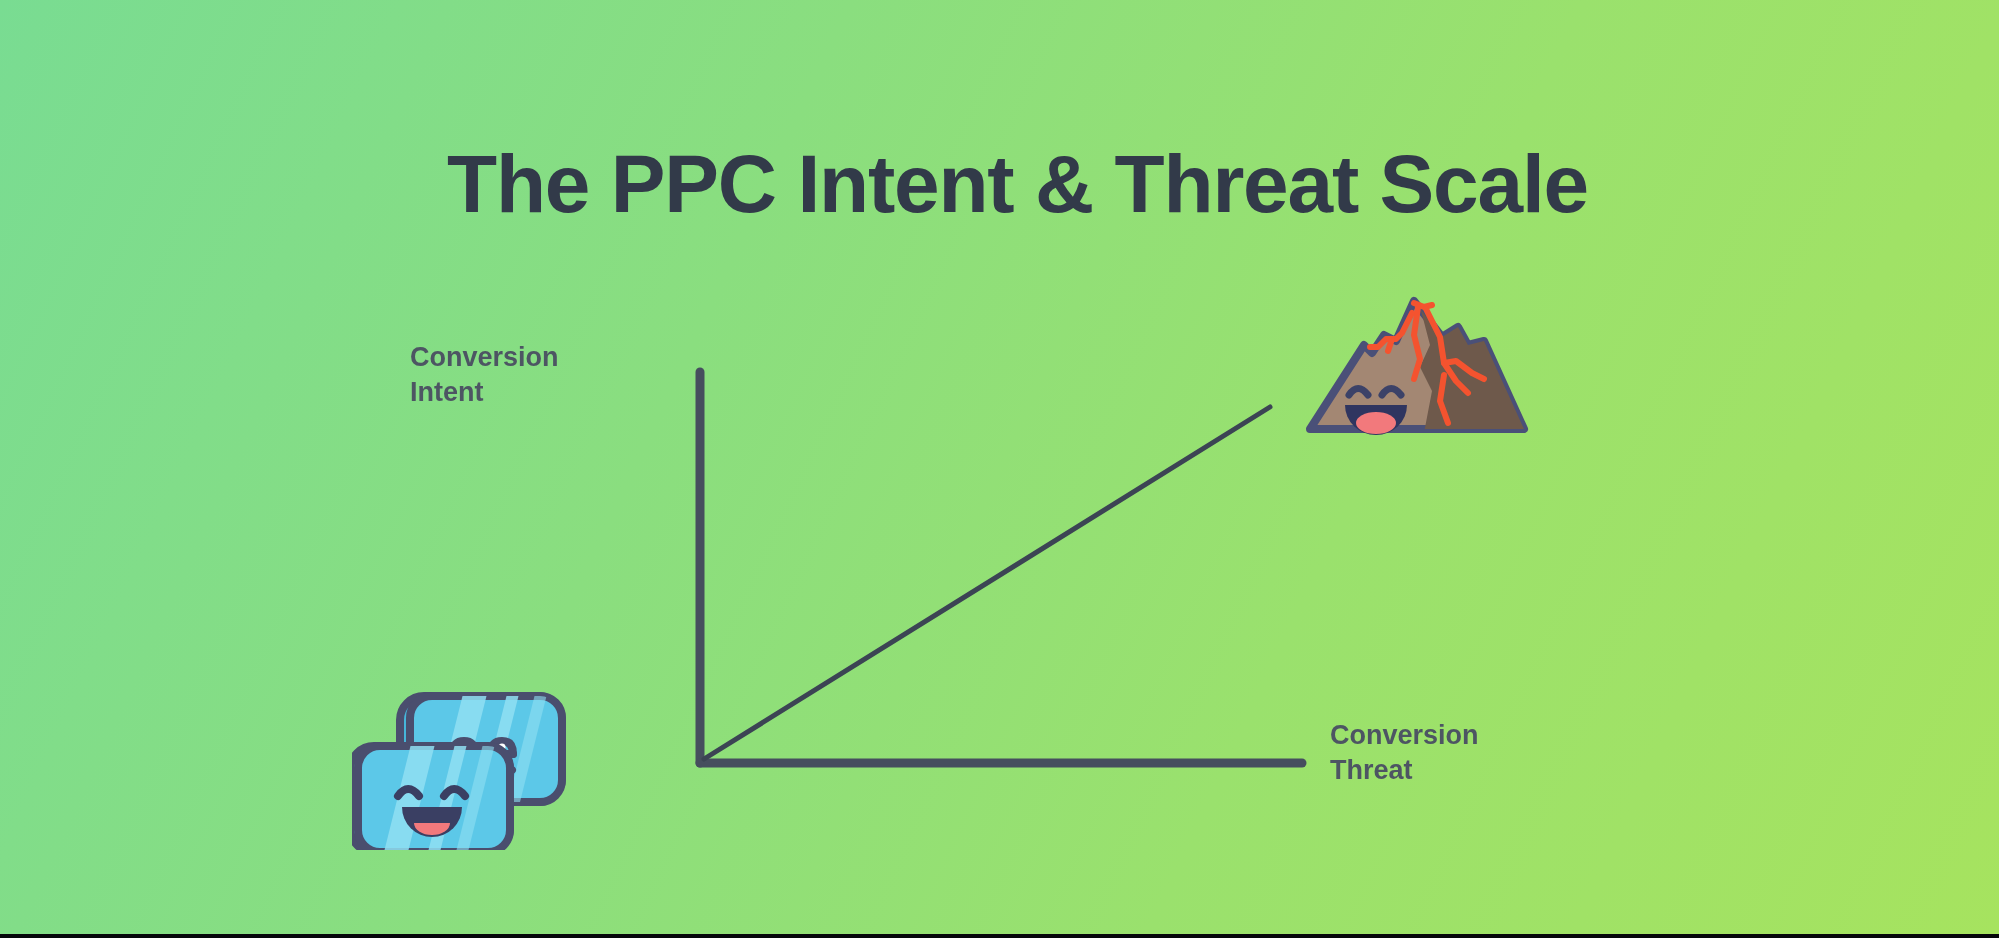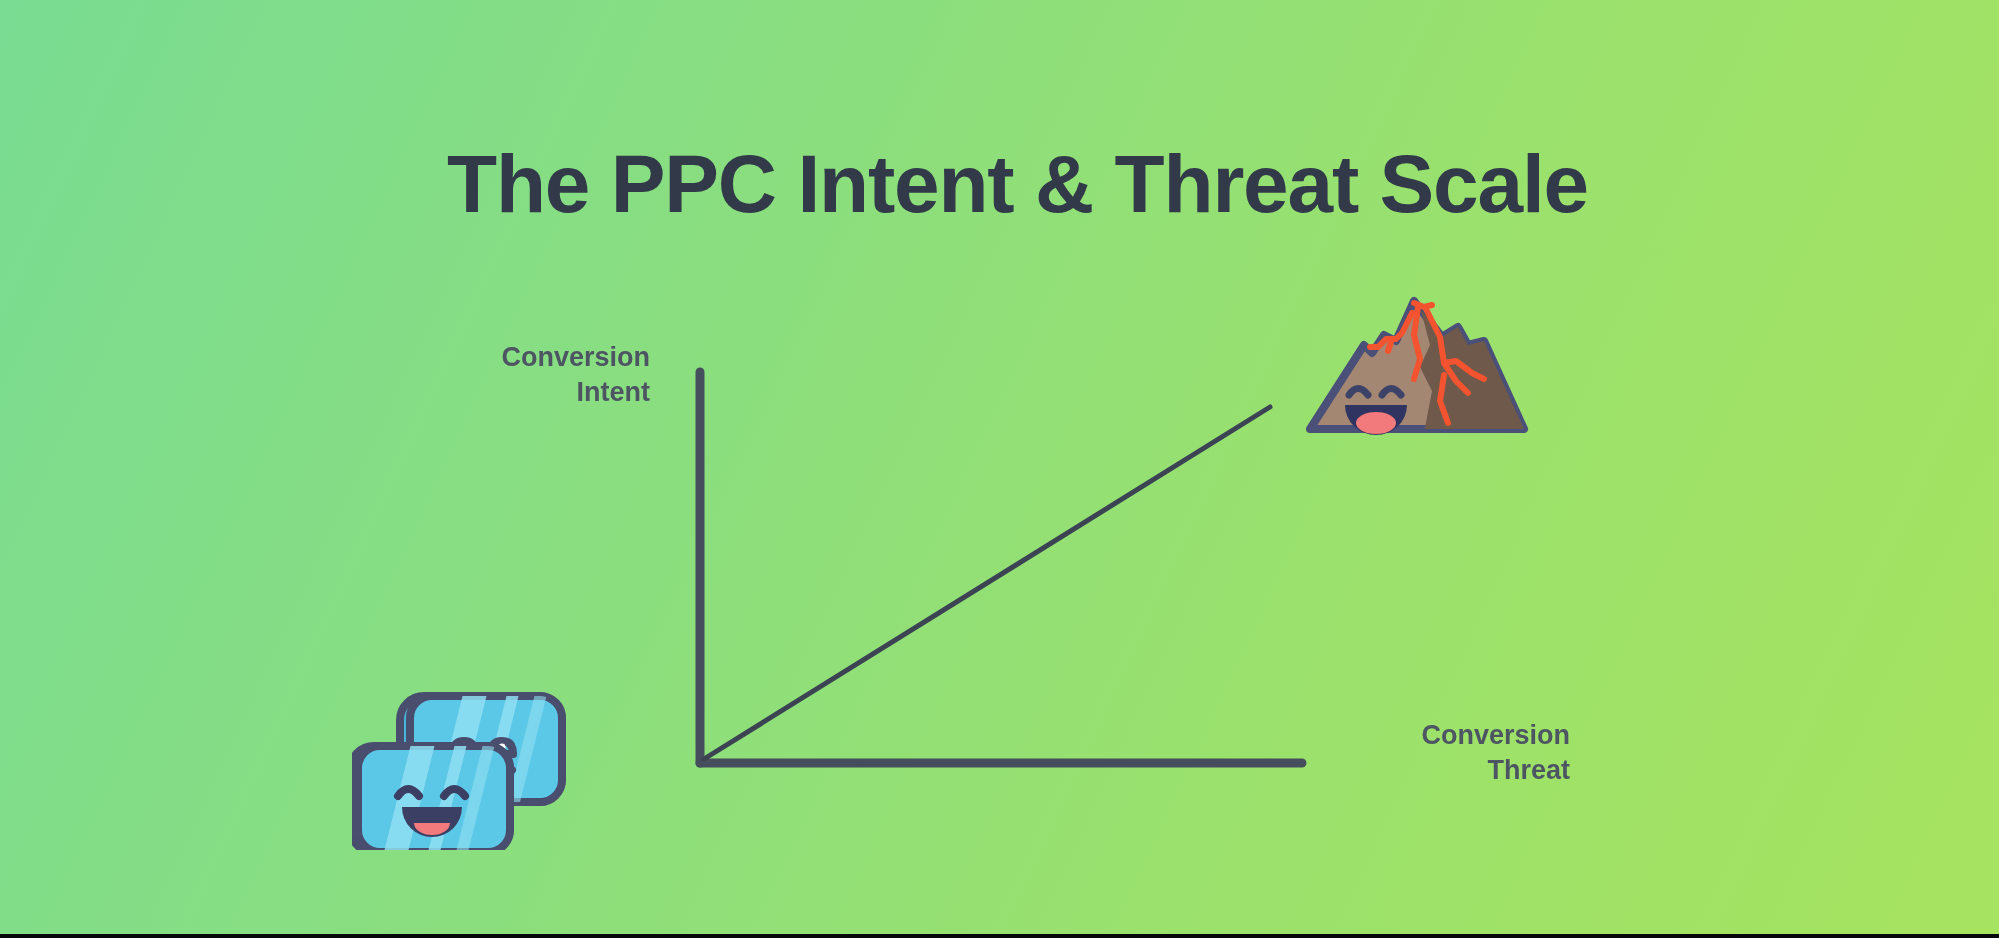--- a/index.html
+++ b/index.html
@@ -44,21 +44,21 @@
     white-space: nowrap;
     margin-left: 18px;
   }
 
   .axis-label {
     position: absolute;
     color: #4d5563;
     font-size: 27px;
     font-weight: 700;
     line-height: 1.28;
-    text-align: right;
+    text-align: left;
     white-space: pre-line;
   }
   #y-axis-label {
     left: 410px;
     top: 340px;
     width: 240px;
   }
   #x-axis-label {
     left: 1330px;
     top: 718px;

